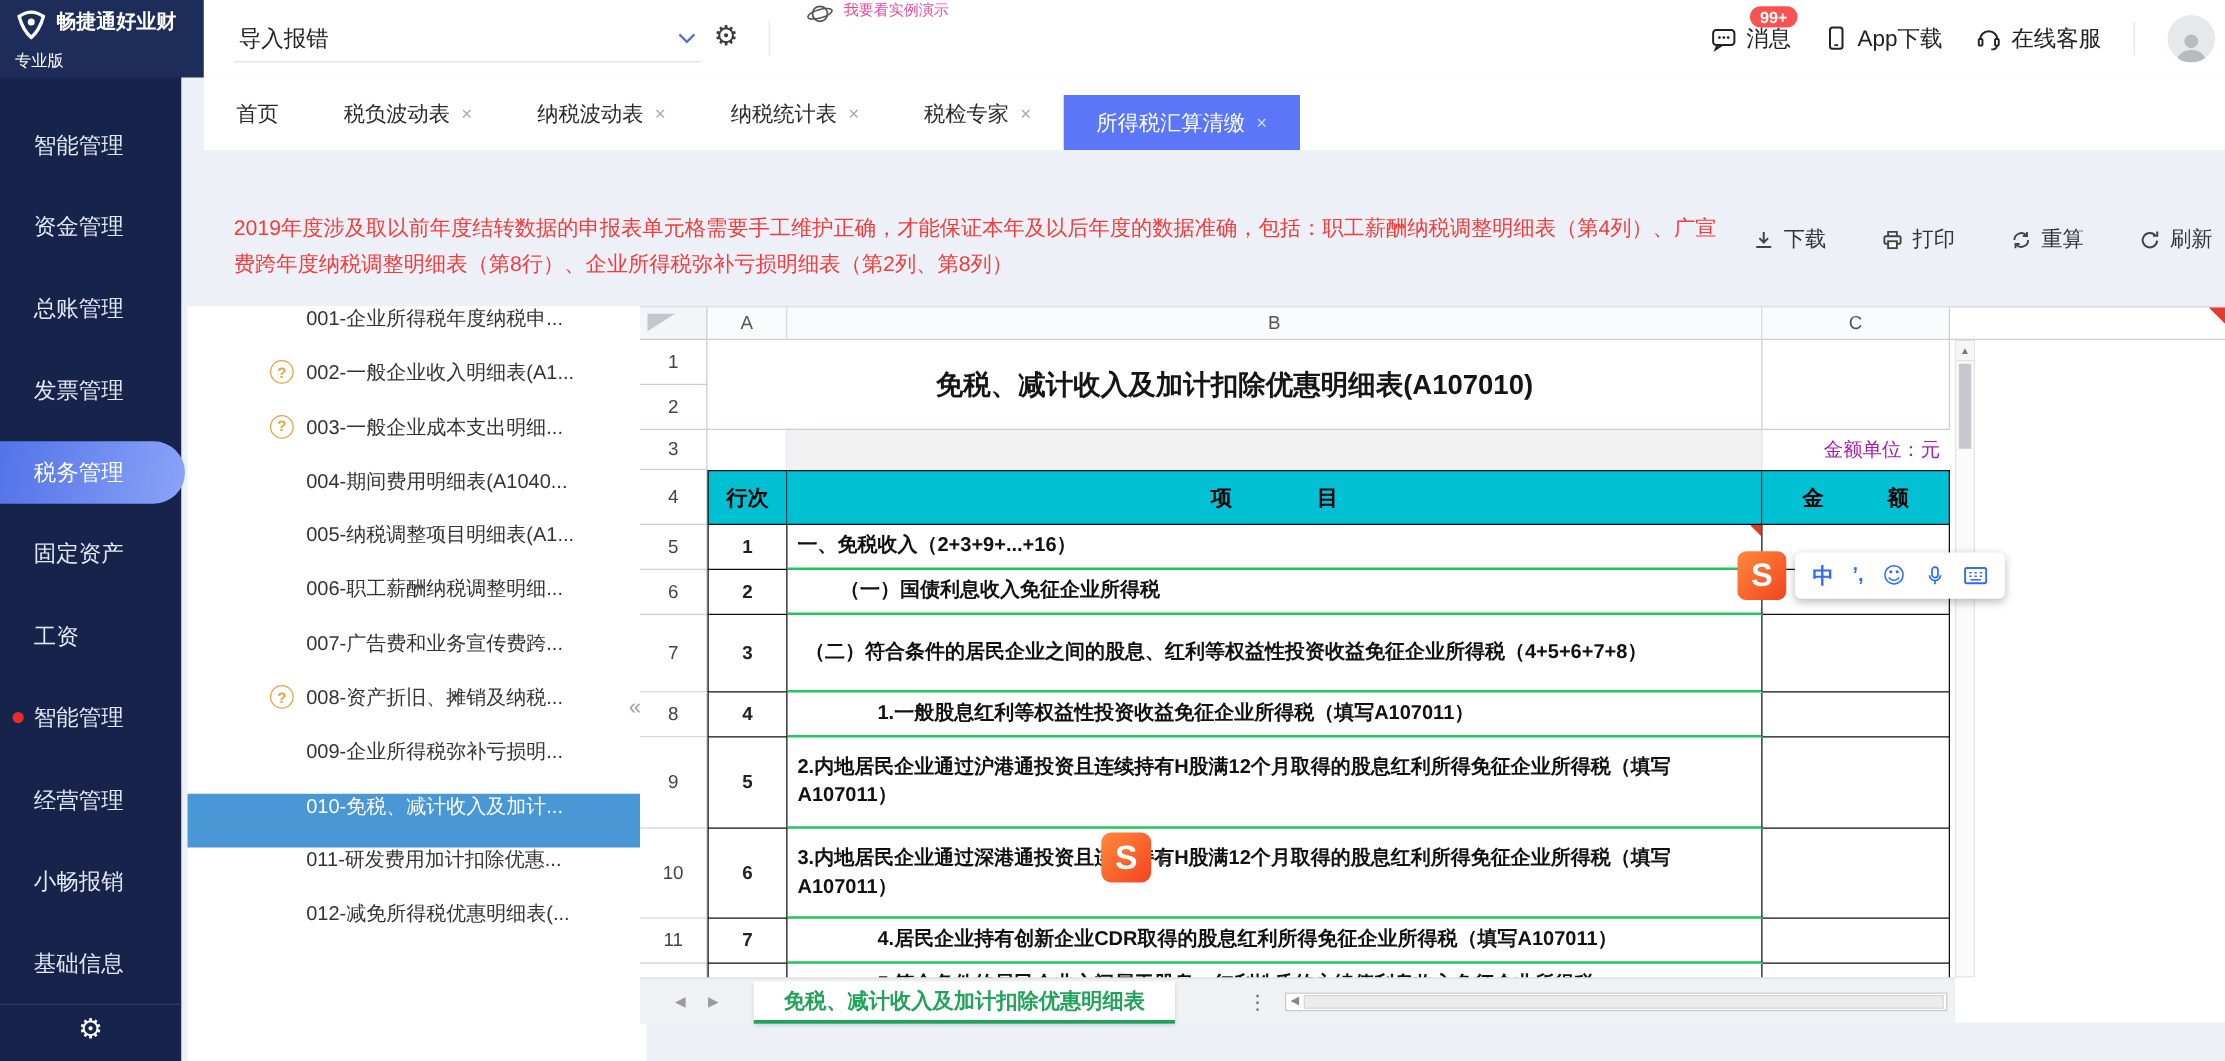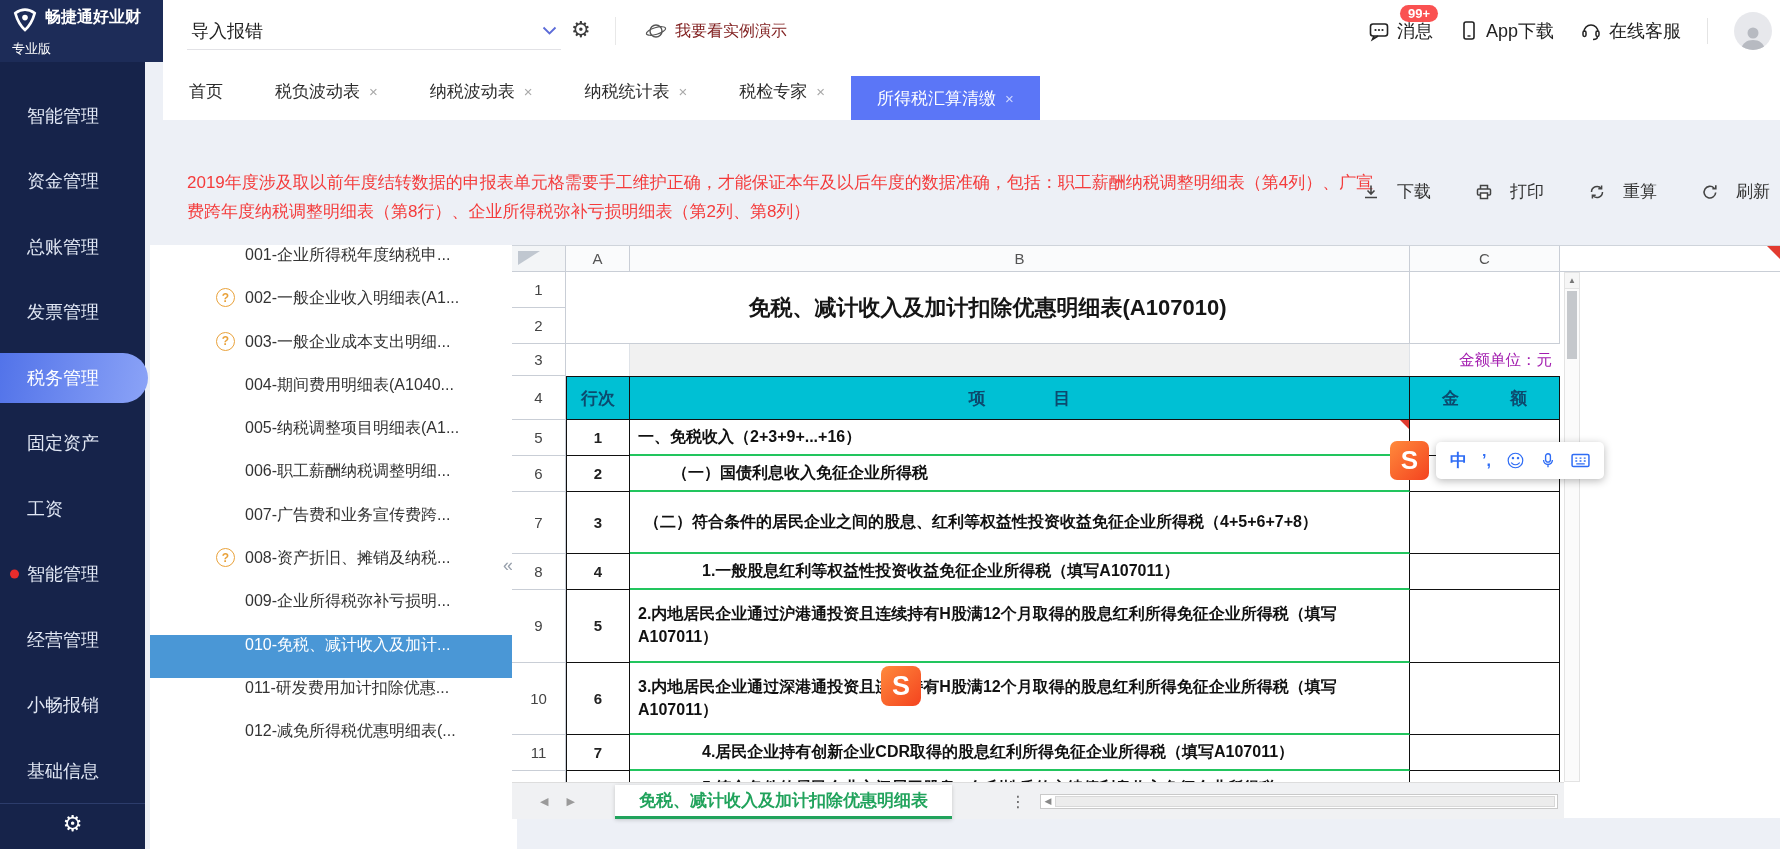--- a/index.html
+++ b/index.html
@@ -17,39 +17,39 @@
   .side-item.active{height:50px;margin:7.75px 0;background:linear-gradient(100deg,#5273e9,#8ba3f7);border-radius:0 25px 25px 0;width:148px;color:#fff}
   .red-dot{position:absolute;left:10px;top:50%;transform:translateY(-50%);width:9px;height:9px;border-radius:50%;background:#e82c2c}
   .side-bottom{position:absolute;left:0;bottom:0;width:100%;height:46px;border-top:1px solid #2c3c6b;display:flex;justify-content:center;align-items:flex-start;padding-top:7px}
   .side-gear{color:#fff;font-size:22px;font-family:"DejaVu Sans",sans-serif;cursor:pointer}
 
   
   .topbar{position:absolute;left:163px;top:0;width:1617px;height:62px;background:#fff;z-index:3}
   .import-dd{position:absolute;left:24px;top:12px;width:374px;height:38px;border-bottom:1px solid #e2e2e6;display:flex;align-items:center;justify-content:space-between;font-size:18px;color:#222;cursor:pointer;padding:0 4px}
   .tb-gear{position:absolute;left:408px;top:17px;font-size:22px;color:#3b3b3b;font-family:"DejaVu Sans",sans-serif;cursor:pointer}
   .tb-sep{position:absolute;left:452px;top:17px;width:1px;height:28px;background:#e8e8e8}
-  .demo{position:absolute;left:482px;top:0;height:62px;display:flex;align-items:center;gap:8px;font-size:16px;color:#7f1d1d;cursor:pointer}
+  .demo{position:absolute;left:482px;top:0;height:62px;display:flex;align-items:flex-start;gap:8px;font-size:12px;color:#ec4899;cursor:pointer}
   .tb-right{position:absolute;right:8px;top:0;height:62px;display:flex;align-items:center;gap:26px}
   .tb-item{display:flex;align-items:center;gap:7px;font-size:18px;color:#222;cursor:pointer;position:relative}
   .badge{position:absolute;top:-14px;left:32px;background:#fa5151;color:#fff;font-size:13px;font-weight:bold;border-radius:10px;padding:1px 8px;white-space:nowrap}
   .avatar{width:38px;height:38px;border-radius:50%;background:#e7e8ec;display:flex;align-items:flex-end;justify-content:center;overflow:hidden;cursor:pointer}
   .tb-sep2{width:1px;height:26px;background:#e4e4e4}
 
   
   .tabbar{position:absolute;left:163px;top:62px;width:1617px;height:58px;background:#fff;display:flex;align-items:center;z-index:2}
   .tab{display:flex;align-items:center;gap:9px;padding:0 26px;font-size:17px;color:#2b2b2b;cursor:pointer;height:58px}
   .tab .x{color:#a9a9a9;font-size:15px}
   .tab.active{background:#5b76f7;color:#fff;height:44px;align-self:flex-end}
   .tab.active .x{color:#cdd6ff}
 
   
   .content{position:absolute;left:145px;top:120px;width:1635px;height:729px}
   .notice{position:absolute;left:42px;top:48px;width:1190px;font-size:17px;line-height:1.72;color:#f43b3b}
   .grid-toolbar{position:absolute;right:10px;top:60px;display:flex;gap:44px}
-  .gt-item{display:flex;align-items:center;gap:17px;font-size:17px;color:#333;cursor:pointer}
+  .gt-item{display:flex;align-items:center;gap:7px;font-size:17px;color:#333;cursor:pointer}
 
   
   .panel{position:absolute;left:5px;top:125px;width:367px;height:604px;background:#fff}
   .pitem{height:43.3px;display:flex;align-items:flex-start;padding-left:95px;font-size:16px;color:#333;position:relative;cursor:pointer;white-space:nowrap}
   .pitem.selected{background:#4a97d6;color:#fff}
   .help-ic{position:absolute;left:66px;width:19px;height:19px;border:1.5px solid #e9a23b;border-radius:50%;color:#e9a23b;font-size:12px;display:flex;align-items:center;justify-content:center;font-weight:bold}
   .collapse{position:absolute;right:4px;top:310px;color:#98a0ac;font-size:18px;cursor:pointer}
 
   
   .sheet{position:absolute;left:367px;top:125px;width:1268px;height:573px;background:#fff;border-top:1px solid #cfd4db}
@@ -60,21 +60,21 @@
   .chead{background:#fafbfc;border-right:1px solid #c9ced6;border-bottom:1px solid #c9ced6;color:#555;font-size:15px;display:flex;align-items:center;justify-content:center;cursor:pointer}
   .corner{width:54px;background:#f3f5f7;border-right:1px solid #c9ced6;border-bottom:1px solid #c9ced6;position:relative;cursor:pointer}
   .corner::after{content:"";position:absolute;left:6px;top:5px;border-top:14px solid #c0c7d0;border-right:22px solid transparent}
   .cA{width:64px}.cB{width:780px}.cC{width:150px}.fillc{flex:1}
   .h26{height:26px}.h72{height:72px}.h32{height:32px}.h44{height:44px}.h36{height:36px}.h62{height:62px}.h73{height:72.5px}
   .tcell{width:844px;border-right:1px solid #c9ced6;border-bottom:1px solid #c9ced6;display:flex;align-items:center;justify-content:center;font-size:22px;font-weight:bold;color:#151515;cursor:pointer}
   .tcC{width:150px;border-right:1px solid #c9ced6;border-bottom:1px solid #c9ced6;cursor:pointer}
   .a3{width:64px;border-right:1px solid #dfe3e8;cursor:pointer}
   .b3{width:780px;background:#f1f1f1;border-right:1px solid #dfe3e8;cursor:pointer}
   .c3{width:150px;display:flex;align-items:center;justify-content:flex-end;padding-right:8px;font-size:15.5px;color:#a21caf;cursor:pointer}
-  .hcell{background:#00c0d4;color:#0c4a6e;font-weight:bold;font-size:17px;display:flex;align-items:center;justify-content:center;border-top:1px solid #111;border-bottom:1px solid #111;border-right:1px solid #111;cursor:pointer}
+  .hcell{background:#00c0d4;color:#000000;font-weight:bold;font-size:17px;display:flex;align-items:center;justify-content:center;border-top:1px solid #111;border-bottom:1px solid #111;border-right:1px solid #111;cursor:pointer}
   .hcell.first{border-left:1px solid #111}
   .dA{border-left:1px solid #111;border-right:1px solid #111;border-bottom:1px solid #111;display:flex;align-items:center;justify-content:center;font-size:15px;font-weight:600;color:#222;cursor:pointer}
   .dB{border-right:1px solid #111;border-bottom:2px solid #22c55e;display:flex;align-items:center;font-weight:bold;font-size:16px;color:#111;line-height:1.45;position:relative;cursor:pointer}
   .dC{border-right:1px solid #111;border-bottom:1px solid #111;cursor:pointer}
   .i0{padding-left:8px}.i1{padding-left:42px}.i2{padding-left:14px}.i3{padding-left:72px}
   .redmark{position:absolute;right:0;top:0;width:0;height:0;border-left:9px solid transparent;border-top:9px solid #e03a2f}
   .sliver{height:12px;overflow:hidden}
   .sliver>div{height:36px}
   .corner-red{position:absolute;top:0;right:0;width:0;height:0;border-top:13px solid #e23b30;border-left:13px solid transparent}
 
@@ -88,21 +88,21 @@
   .sogou-tile{width:39px;height:39px;border-radius:7px;background:linear-gradient(135deg,#ff8a3c,#f4431f);color:#fff;font-weight:bold;font-size:26px;display:flex;align-items:center;justify-content:center;cursor:pointer}
   .ime-pill{height:37px;background:#fff;border-radius:5px;box-shadow:0 2px 8px rgba(0,0,0,.28);display:flex;align-items:center;gap:15px;padding:0 14px;color:#2e6cf5;cursor:pointer}
   .ime-lang{font-size:17px;font-weight:bold}
   .ime-punct{font-size:16px;font-weight:bold}
   .ime-smile{font-size:18px;font-family:"DejaVu Sans",sans-serif}
 
   
   .sbar{position:absolute;left:0;top:536px;width:1052px;height:37px;background:#f0f1f3;border-top:1px solid #ddd;display:flex;align-items:center}
   .snav{margin-left:28px;display:flex;gap:18px;color:#9a9a9a;font-size:11px;font-family:"DejaVu Sans",sans-serif}
   .snav span{cursor:pointer}
-  .stab{margin-left:40px;align-self:flex-end;height:34px;display:flex;align-items:center;padding:0 24px;background:#fff;border-bottom:3px solid #21a35c;color:#21a35c;font-weight:bold;font-size:17px;box-shadow:0 1px 4px rgba(0,0,0,.18);cursor:pointer;white-space:nowrap}
+  .stab{margin-left:28px;align-self:flex-end;height:34px;display:flex;align-items:center;padding:0 24px;background:#fff;border-bottom:3px solid #21a35c;color:#21a35c;font-weight:bold;font-size:17px;box-shadow:0 1px 4px rgba(0,0,0,.18);cursor:pointer;white-space:nowrap}
   .sdots{margin-left:58px;color:#666;font-size:16px;font-family:"DejaVu Sans",sans-serif;cursor:pointer}
   .hscroll{margin-left:14px;flex:1;margin-right:6px;height:15px;border:1px solid #c9c9c9;background:#fff;display:flex;align-items:center}
   .harrow{width:14px;color:#888;font-size:9px;display:flex;align-items:center;justify-content:center;font-family:"DejaVu Sans",sans-serif;cursor:pointer}
   .hthumb{flex:1;height:11px;margin-right:2px;background:#ececec;border:1px solid #d8d8d8;cursor:pointer}
   .sogou2{position:absolute;left:736px;top:546px;display:flex;align-items:center;gap:6px;z-index:9}
   .sogou2 .tile{width:40px;height:40px;border-radius:8px;background:linear-gradient(135deg,#ff8a3c,#f4431f);color:#fff;font-weight:bold;font-size:27px;display:flex;align-items:center;justify-content:center;cursor:pointer}
   .drag-dots{display:flex;flex-direction:column;gap:3px}
   .drag-dots i{width:4px;height:4px;background:#444;border-radius:1px}
 
   svg{display:block}

